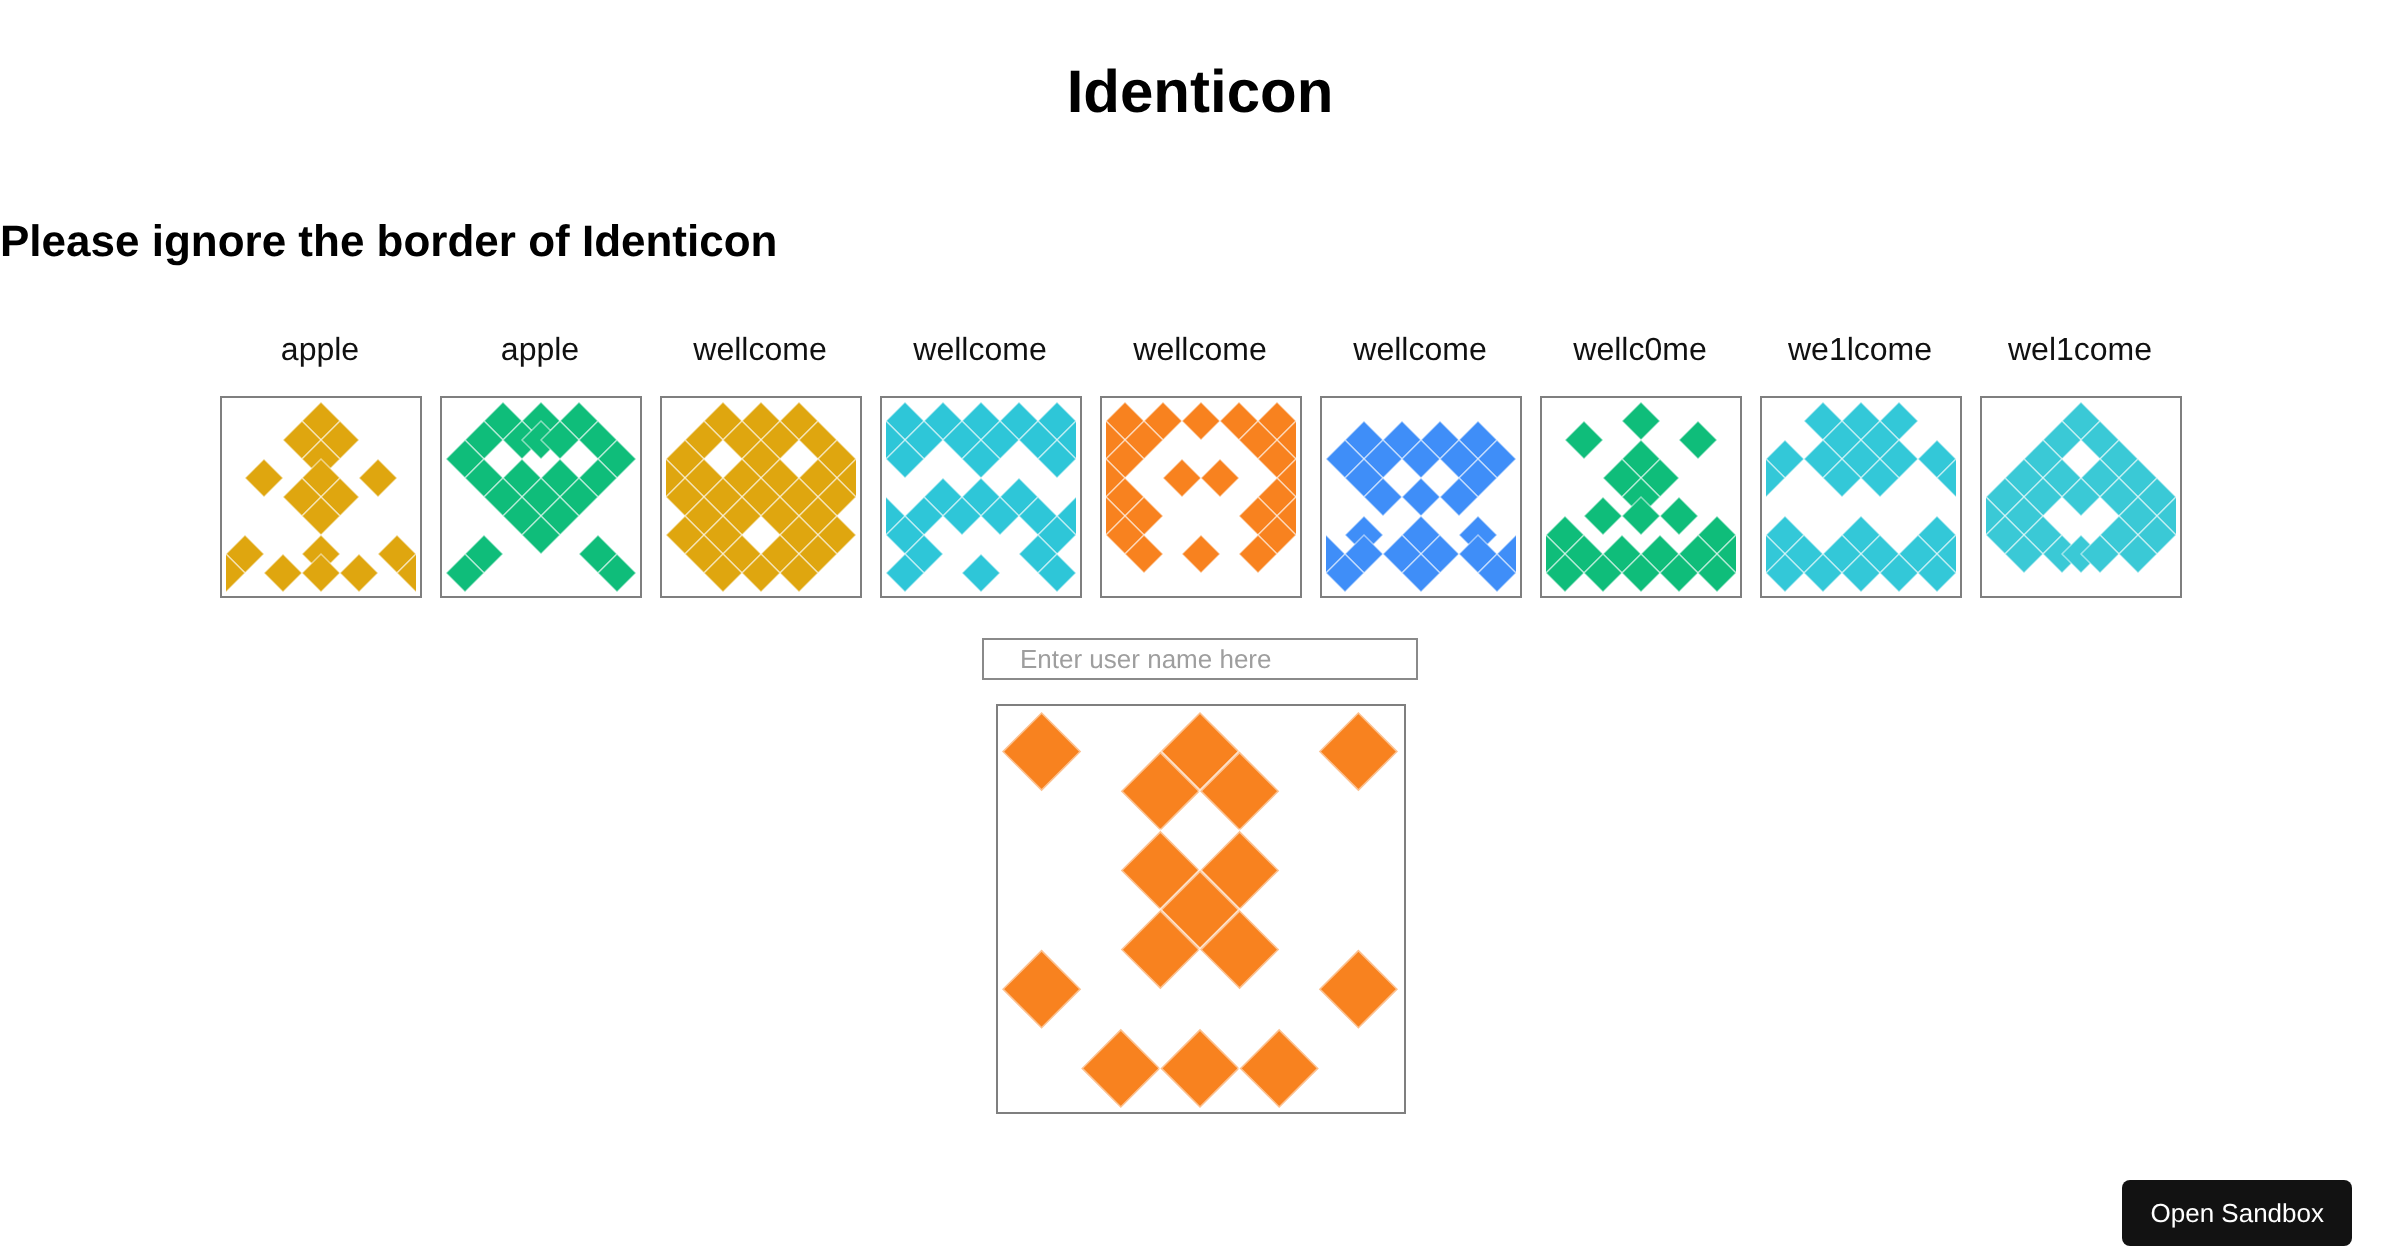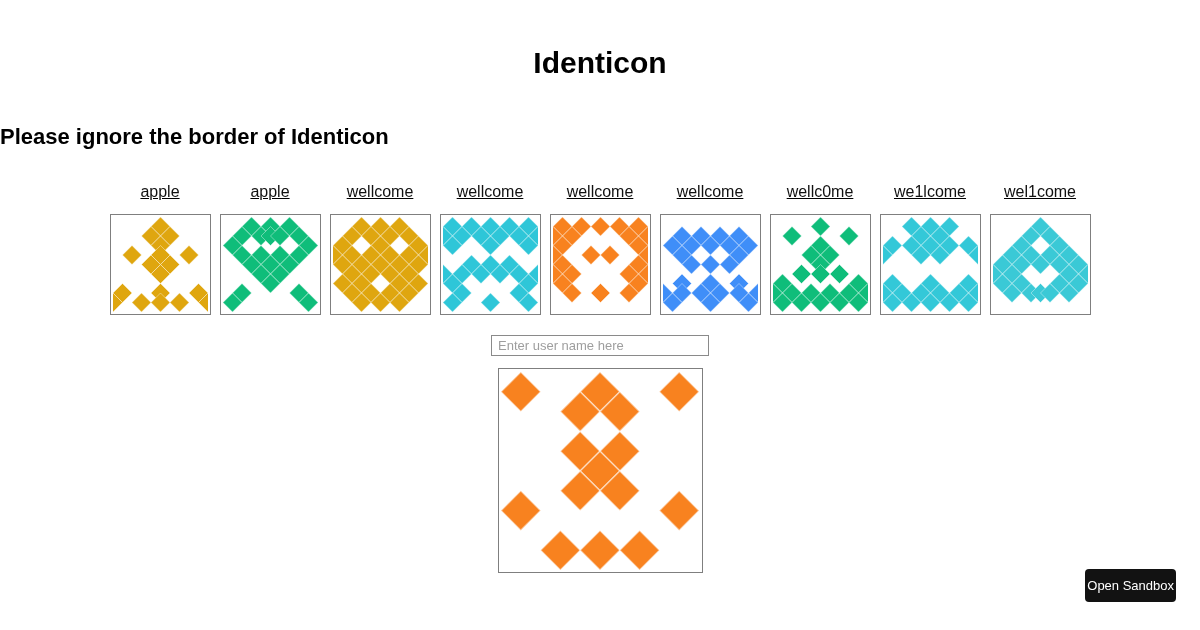--- a/index.html
+++ b/index.html
@@ -6,40 +6,39 @@
   html, body { margin: 0; padding: 0; }
   body {
     width: 1200px; height: 630px;
     background: #ffffff;
     font-family: "Liberation Sans", sans-serif;
     color: #000;
     position: relative;
     overflow: hidden;
   }
   h1.page-title {
-    margin: 0; padding-top: 46px;
+    margin: 0; padding-top: 30px;
     text-align: center;
     font-size: 30px; font-weight: bold;
   }
   h2.subtitle {
     margin: 44px 0 0;
     font-size: 22px; font-weight: bold;
   }
   .gallery {
     margin-top: 32px;
     display: flex;
     justify-content: center;
     gap: 8px;
   }
   .icon-col {
     width: 102px;
     display: flex;
     flex-direction: column;
     align-items: center;
-    text-decoration: underline;
   }
   .icon-label {
     font-size: 16px;
     height: 19px;
     line-height: 19px;
     margin-bottom: 13px;
     color: #111;
     white-space: nowrap;
   }
   .icon-box {
@@ -49,42 +48,42 @@
     display: flex;
     align-items: center;
     justify-content: center;
   }
   .input-row { text-align: center; margin-top: 20px; }
   .username-input {
     width: 218px; height: 21px;
     border: 1px solid #8a8a8a;
     font-size: 13px;
     font-family: "Liberation Sans", sans-serif;
-    padding: 2px 6px;
+    padding: 2px 18px;
     color: #333;
     outline: none;
     border-radius: 0;
   }
   .username-input::placeholder { color: #9e9e9e; }
   .result-row {
     display: flex;
     justify-content: center;
     margin-top: 12px;
   }
   .icon-box.big { width: 205px; height: 205px; }
   .sandbox-btn {
     position: absolute;
-    right: 24px; bottom: 28px;
+    right: 24px; bottom: 7px;
     background: #121212;
     color: #ffffff;
     border: none;
     border-radius: 4px;
     font-size: 13px;
     font-family: "Liberation Sans", sans-serif;
-    padding: 9px 2px;
+    padding: 9px 14px;
     cursor: pointer;
   }
 </style>
 </head>
 <body>
 
 <h1 class="page-title">Identicon</h1>
 
 <h2 class="subtitle">Please ignore the border of Identicon</h2>
 

